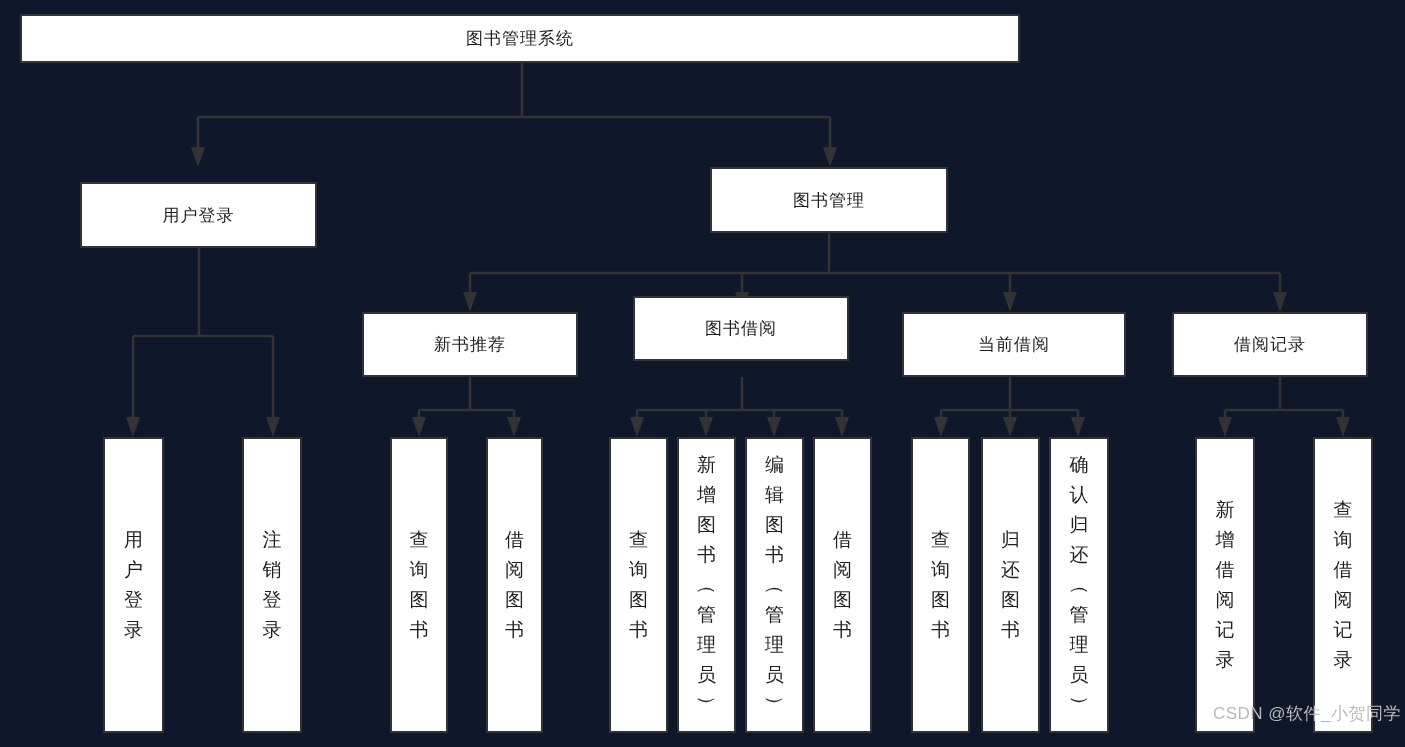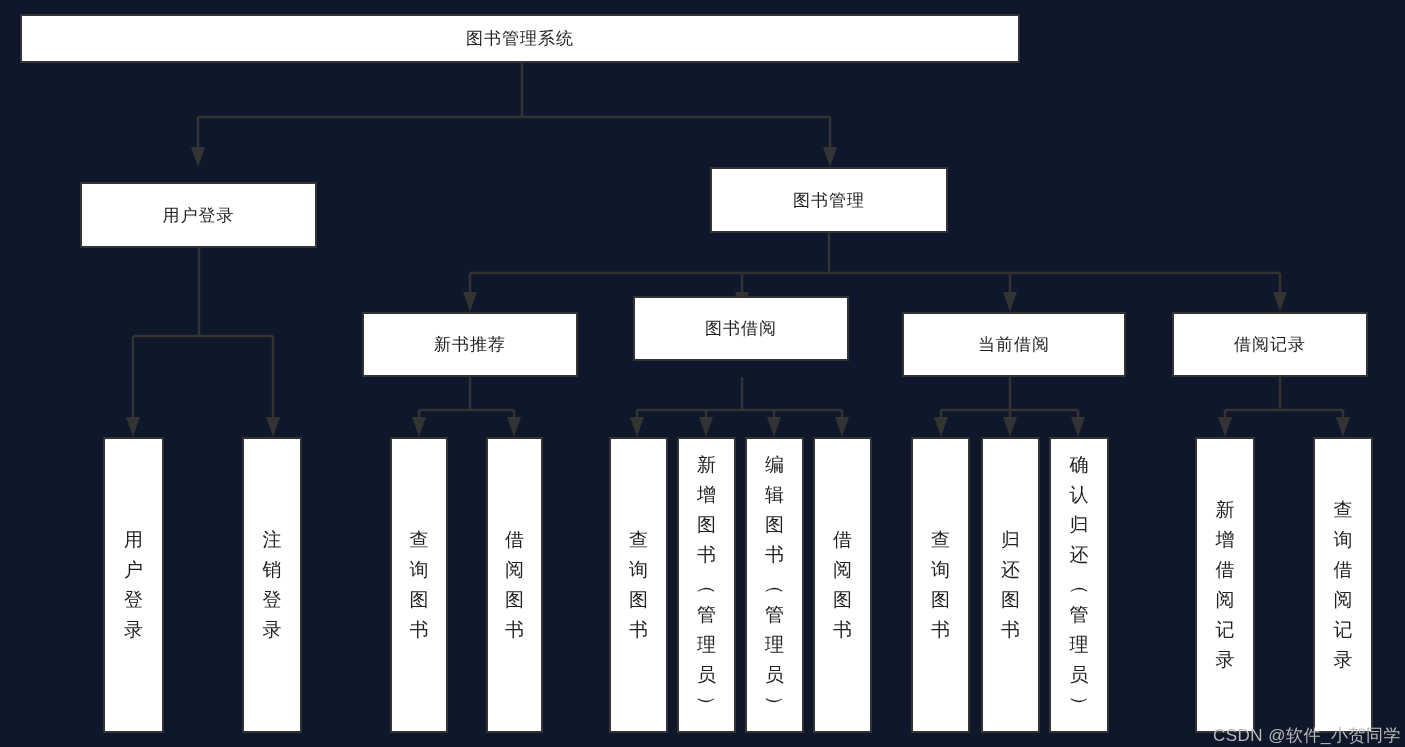--- a/index.html
+++ b/index.html
@@ -16,21 +16,21 @@
   .vbox{
     position:absolute;box-sizing:border-box;border:2.5px solid #333333;background:#ffffff;
     display:flex;align-items:center;justify-content:center;
   }
   .vtext{
     display:flex;flex-direction:column;align-items:center;justify-content:center;
     font-size:19px;line-height:30px;color:#1f1f1f;white-space:pre;
   }
   .vtext .rot{display:inline-block;transform:rotate(90deg);}
   #watermark{
-    position:absolute;right:4px;bottom:0;font-size:17px;color:#b9b9b9;
+    position:absolute;right:4px;bottom:22px;font-size:17px;color:#b9b9b9;
     letter-spacing:0.5px;
     margin-left:26px;
   }
 </style>
 </head>
 <body>
 
 <div id="stage">
 
   <svg id="wires" viewBox="0 0 1405 747" xmlns="http://www.w3.org/2000/svg">

